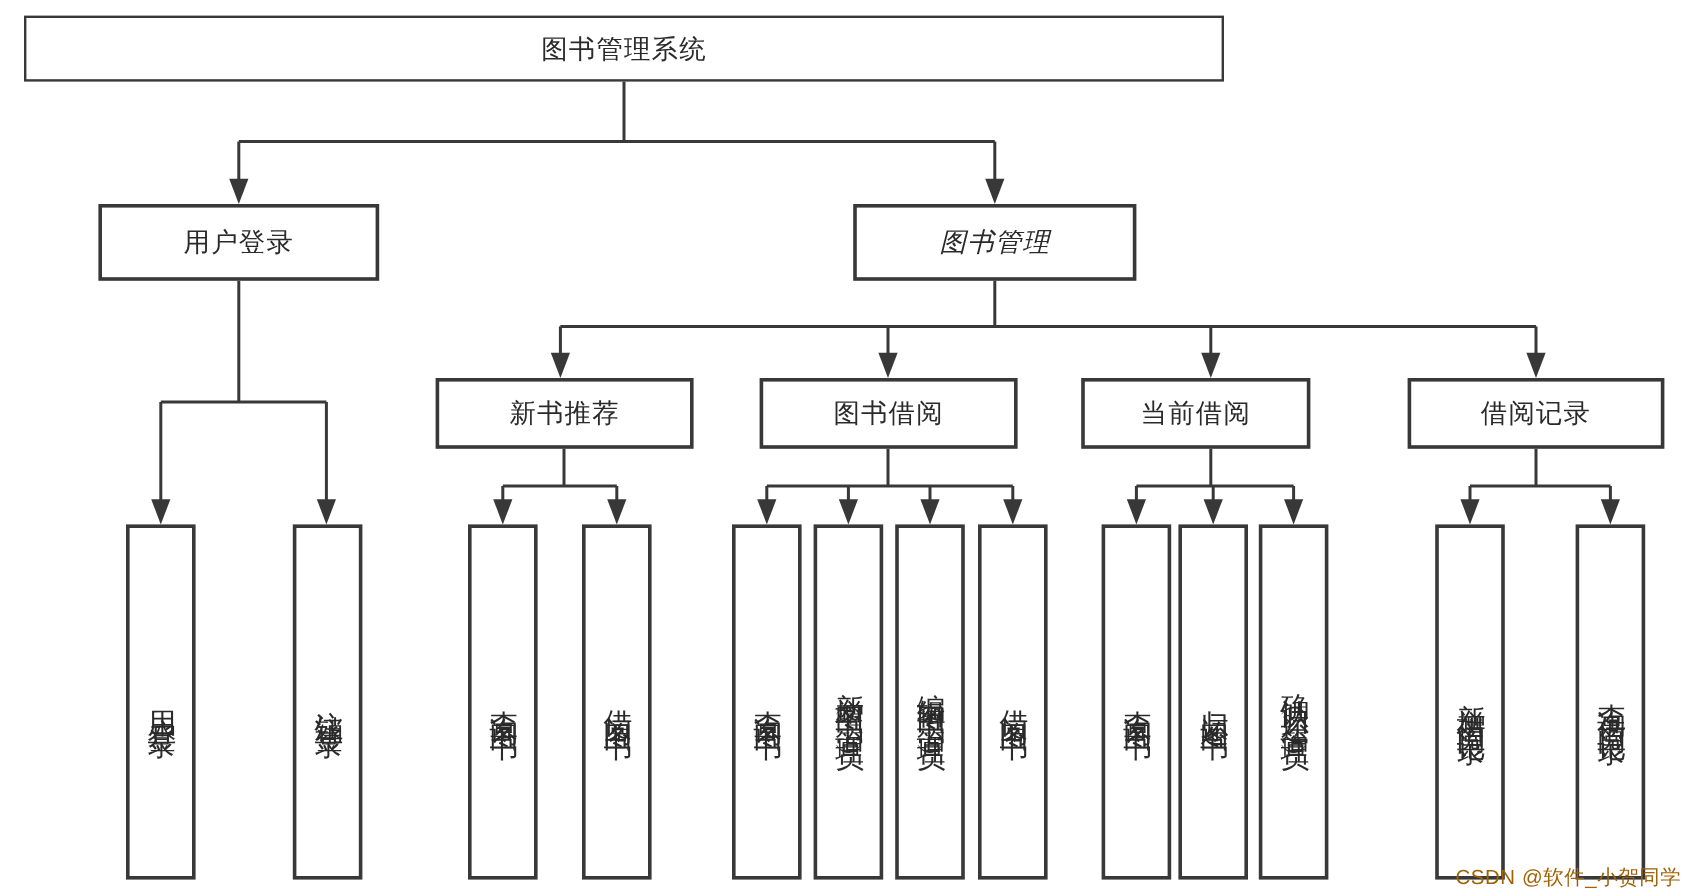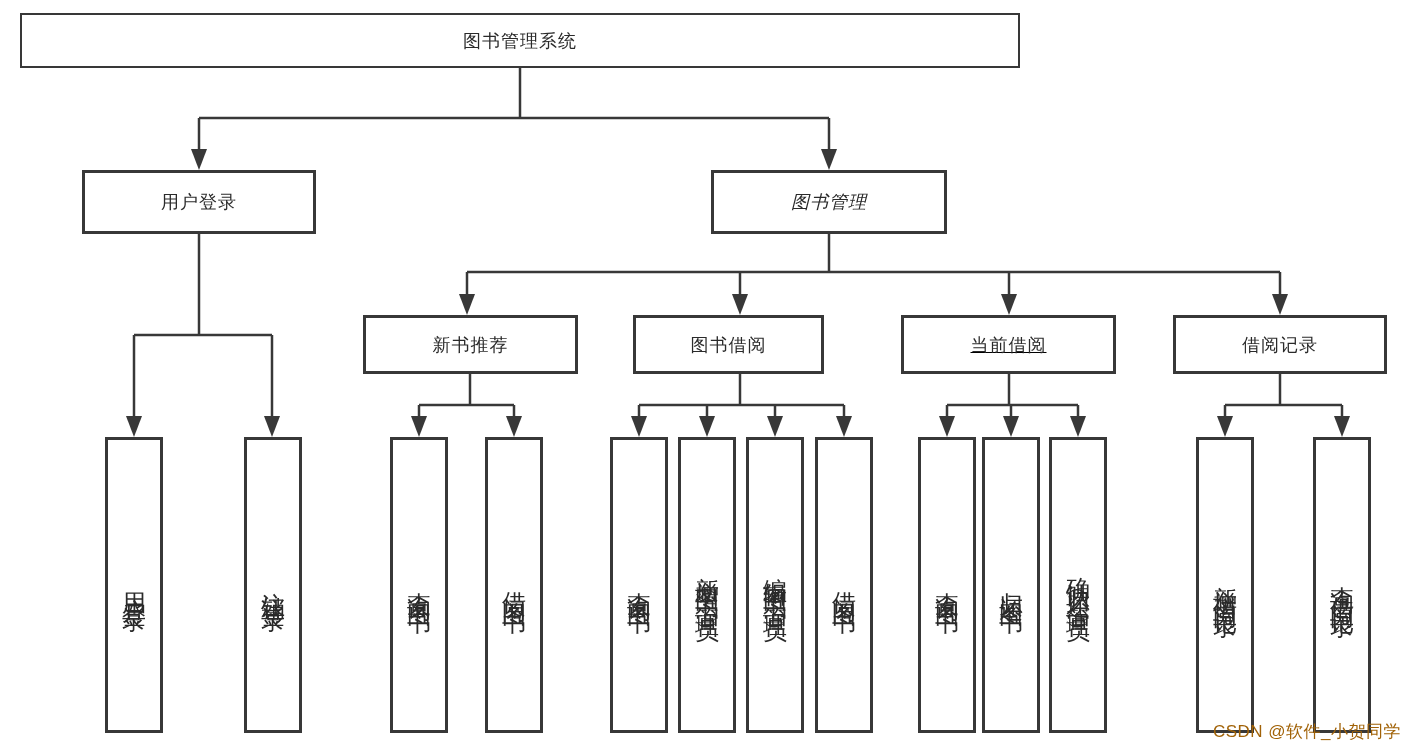--- a/index.html
+++ b/index.html
@@ -19,32 +19,32 @@
   .node {
     position: absolute;
     border: 3px solid #383838;
     background: #ffffff;
     display: flex;
     align-items: center;
     justify-content: center;
     z-index: 2;
   }
   .hlabel {
-    font-size: 18px;
+    font-size: 22px;
     color: #2a2a2a;
     letter-spacing: 1px;
     white-space: nowrap;
   }
   .root-box   { left: 20px;  top: 13px;  width: 1000px; height: 55px; border-width: 2.5px; }
   .l2-user    { left: 82px;  top: 170px; width: 234px;  height: 64px; }
   .l2-book    { left: 711px; top: 170px; width: 236px;  height: 64px; font-style: italic; }
   .l3         { top: 315px; height: 59px; }
   .l3-newrec  { left: 363px;  width: 215px; }
-  .l3-borrow  { left: 633px;  width: 191px; }
-  .l3-current { left: 901px;  width: 215px; text-decoration: underline; }
+  .l3-borrow  { left: 633px;  width: 215px; }
+  .l3-current { left: 901px;  width: 191px; }
   .l3-records { left: 1173px; width: 214px; }
   .leaf {
     top: 437px; width: 58px; height: 296px;
   }
   .vlabel {
     writing-mode: vertical-rl;
     text-orientation: mixed;
     font-size: 24px;
     letter-spacing: 6px;
     color: #2a2a2a;

